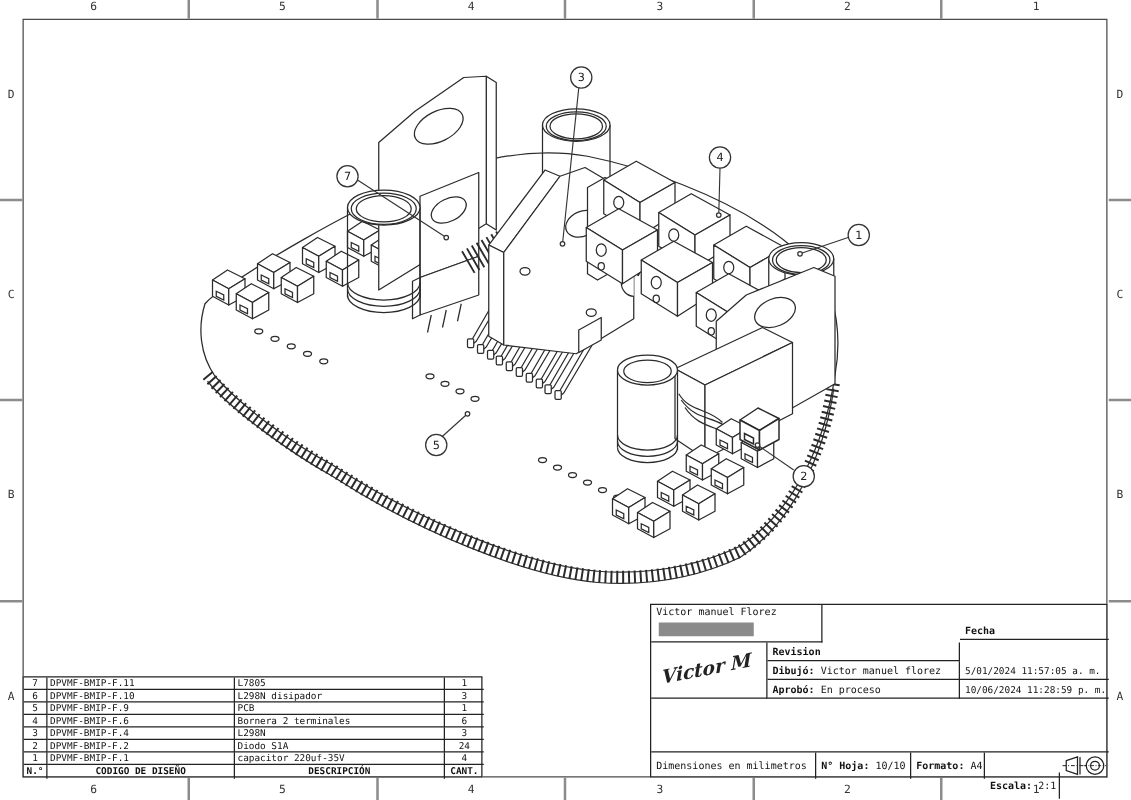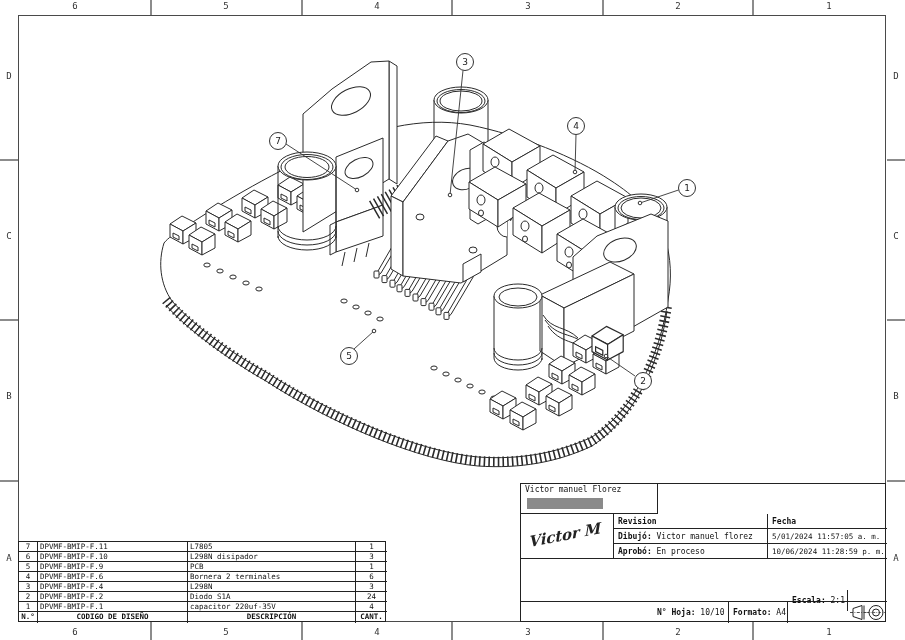--- a/index.html
+++ b/index.html
@@ -364,40 +364,43 @@
     </div>
     <div class="tb br bb cell-mid" style="left:93px;top:30px;width:154px;height:15px">
       <b>Revision</b>
     </div>
     <div class="tb br bb cell-mid" style="left:93px;top:45px;width:154px;height:15px">
       <b>Dibujó:</b>&nbsp;<span>Victor manuel florez</span>
     </div>
     <div class="tb br bb cell-mid" style="left:93px;top:60px;width:154px;height:15px">
       <b>Aprobó:</b>&nbsp;<span>En proceso</span>
     </div>
-    <div class="tb bb cell-mid" style="left:247px;top:30px;width:119px;height:15px">
+    <div class="tb bb cell-mid" style="left:247px;top:13px;width:119px;height:15px">
       <b>Fecha</b>
     </div>
     <div class="tb bb cell-mid" style="left:247px;top:45px;width:119px;height:15px;font-size:7.5px">
       <span>5/01/2024 11:57:05 a. m.</span>
     </div>
     <div class="tb bb cell-mid" style="left:247px;top:60px;width:119px;height:15px;font-size:7.5px">
       <span>10/06/2024 11:28:59 p. m.</span>
     </div>
 
     <div class="tb bb" style="left:0;top:75px;width:366px;height:43px;white-space:normal;padding-top:3px">
     </div>
 
+    <div class="tb br bot" style="left:0;top:118px;width:132px;height:21px">
+      <span>Dimensiones en milimetros</span>
+    </div>
     <div class="tb br bot" style="left:132px;top:118px;width:76px;height:21px">
       <b>N° Hoja:</b>&nbsp;<span>10/10</span>
     </div>
     <div class="tb br bot" style="left:208px;top:118px;width:59px;height:21px">
       <b>Formato:</b>&nbsp;<span>A4</span>
     </div>
-    <div class="tb br bot" style="left:267px;top:106px;width:60px;height:21px">
+    <div class="tb br bot" style="left:267px;top:134px;width:60px;height:21px">
       <b>Escala:</b>&nbsp;<span>2:1</span>
     </div>
     <div class="proj">
       <svg width="39" height="21" viewBox="0 0 39 21">
         <line x1="2" y1="10.5" x2="21" y2="10.5" stroke="#222" stroke-width="0.8" stroke-dasharray="3 1.5 0.8 1.5"></line>
         <polygon points="5,6.5 14,3.5 14,17.5 5,14.5" fill="none" stroke="#222" stroke-width="1"></polygon>
         <line x1="16" y1="3.5" x2="16" y2="17.5" stroke="#222" stroke-width="1"></line>
         <circle cx="28" cy="10.5" r="7" fill="none" stroke="#222" stroke-width="1"></circle>
         <circle cx="28" cy="10.5" r="3.5" fill="none" stroke="#222" stroke-width="1"></circle>
         <line x1="19" y1="10.5" x2="37" y2="10.5" stroke="#222" stroke-width="0.7" stroke-dasharray="2.5 1.2 0.8 1.2"></line>

